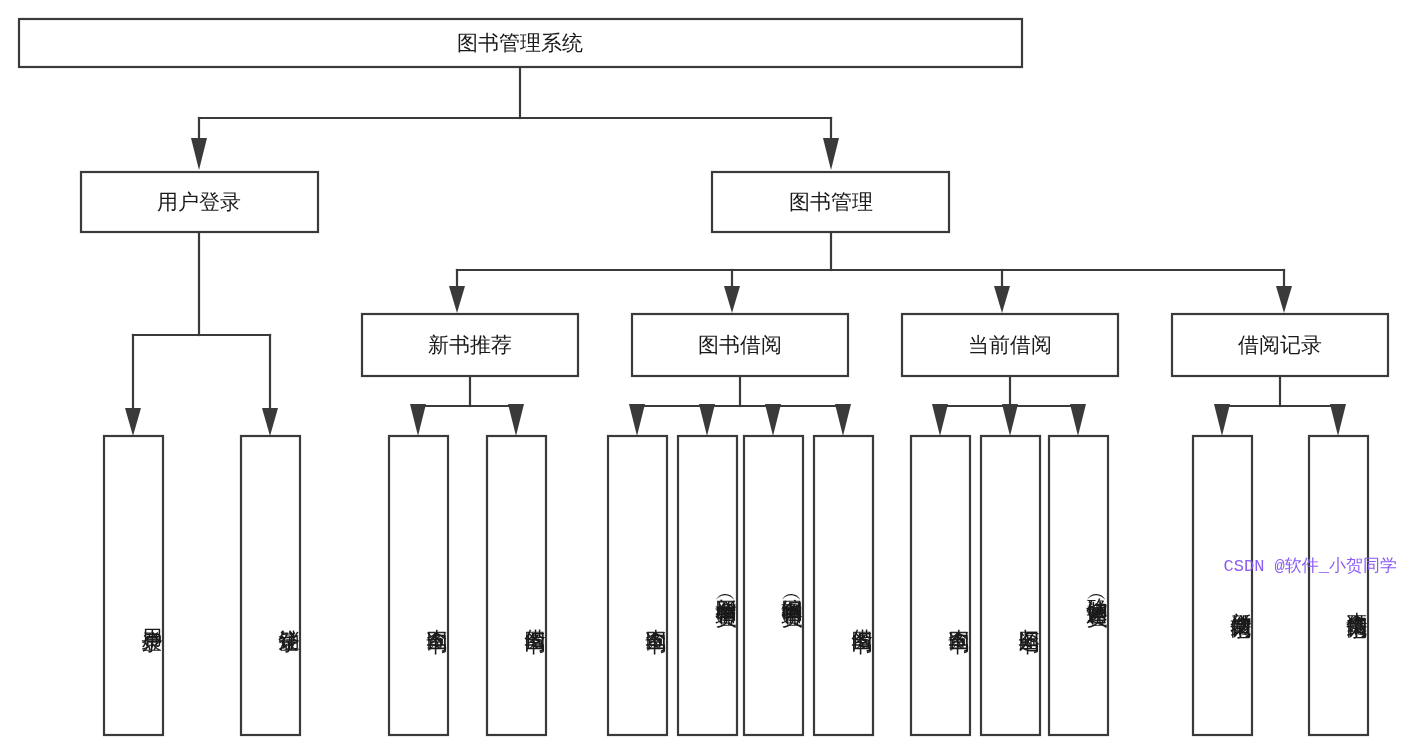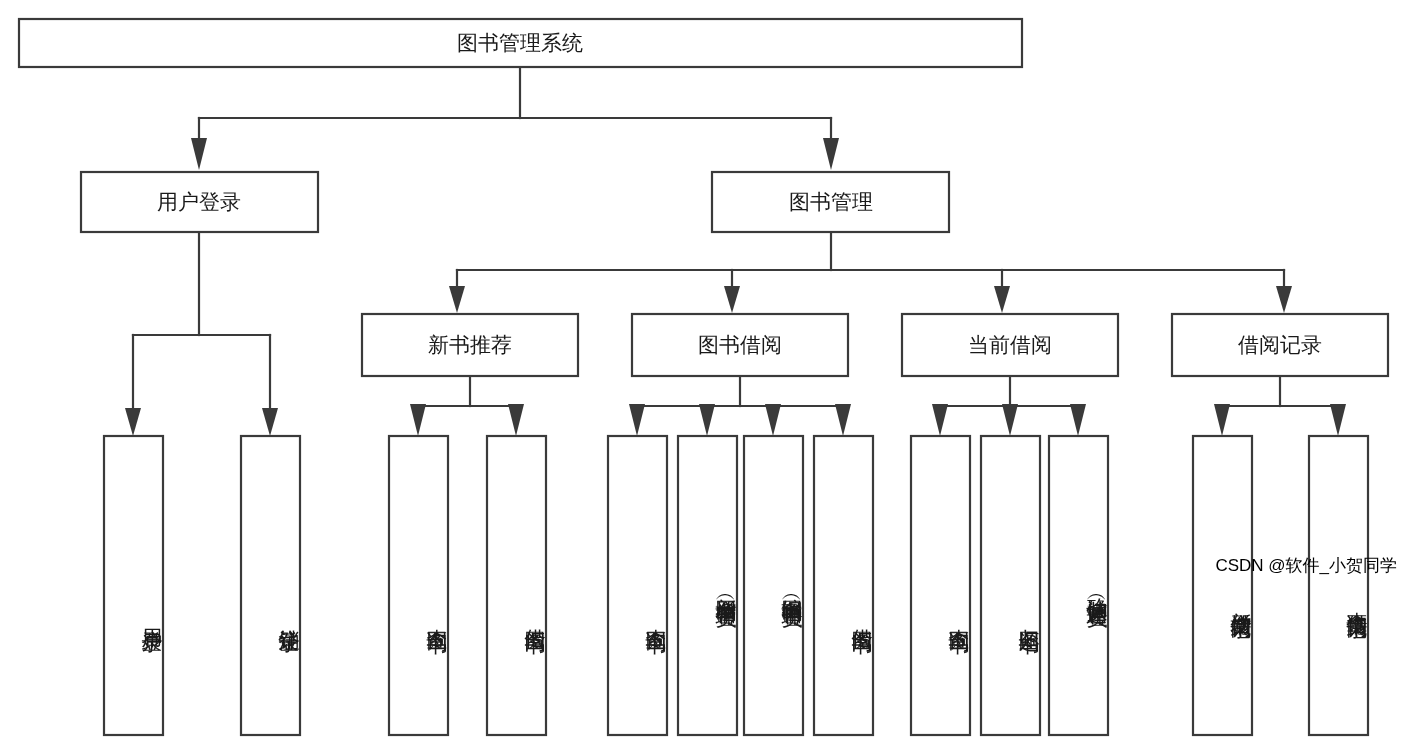--- a/index.html
+++ b/index.html
@@ -62,23 +62,23 @@
     display: flex;
     align-items: flex-start;
     justify-content: center;
     white-space: nowrap;
     user-select: none;
   }
   .watermark {
     position: absolute;
     right: 8px;
     bottom: 4px;
-    font-family: Liberation Sans, sans-serif;
+    font-family: Liberation Mono, monospace;
     font-size: 17px;
-    color: #000000;
+    color: #8b5cf6;
     white-space: nowrap;
     user-select: none;
   }
 </style>
 </head>
 <body>
 
 <div id="diagram-root">
 
   <svg class="canvas" viewBox="0 0 1405 747" xmlns="http://www.w3.org/2000/svg">

